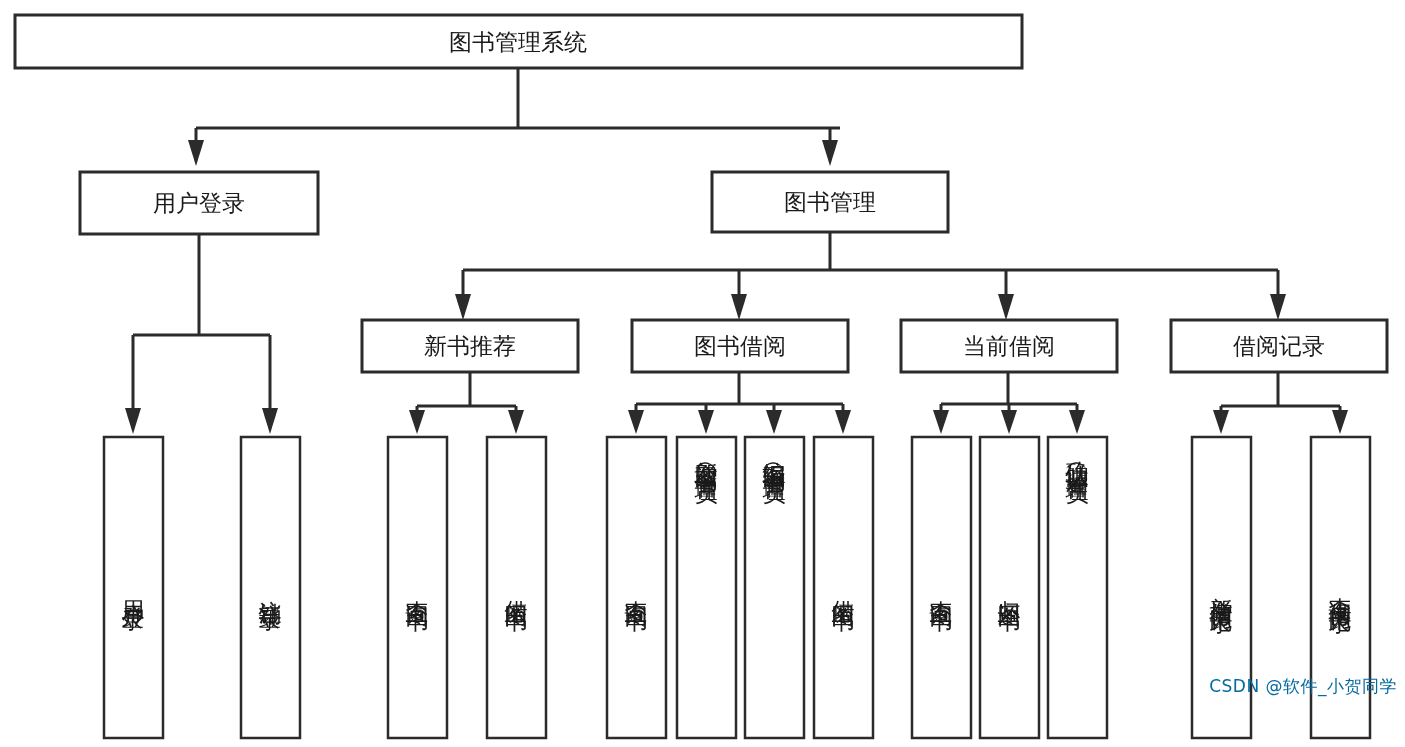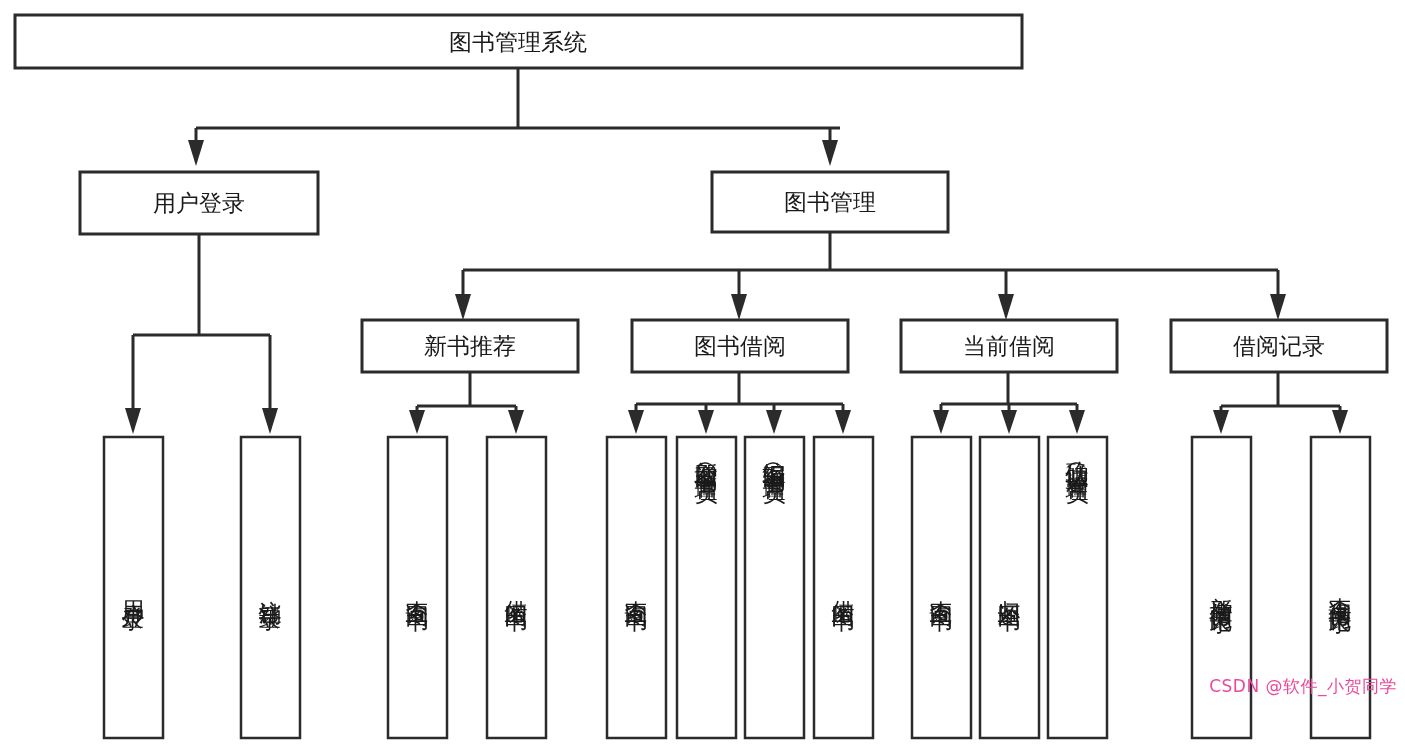--- a/index.html
+++ b/index.html
@@ -71,21 +71,21 @@
   }
   .vlabel-center {
     align-items: center;
   }
   .watermark {
     position: absolute;
     right: 8px;
     bottom: 4px;
     font-family: "DejaVu Sans", "Liberation Sans", sans-serif;
     font-size: 17px;
-    color: #ec4899;
+    color: #0369a1;
     letter-spacing: 0.5px;
     white-space: nowrap;
     pointer-events: none;
   }
 </style>
 </head>
 <body>
 
 <div id="diagram-root">
 

